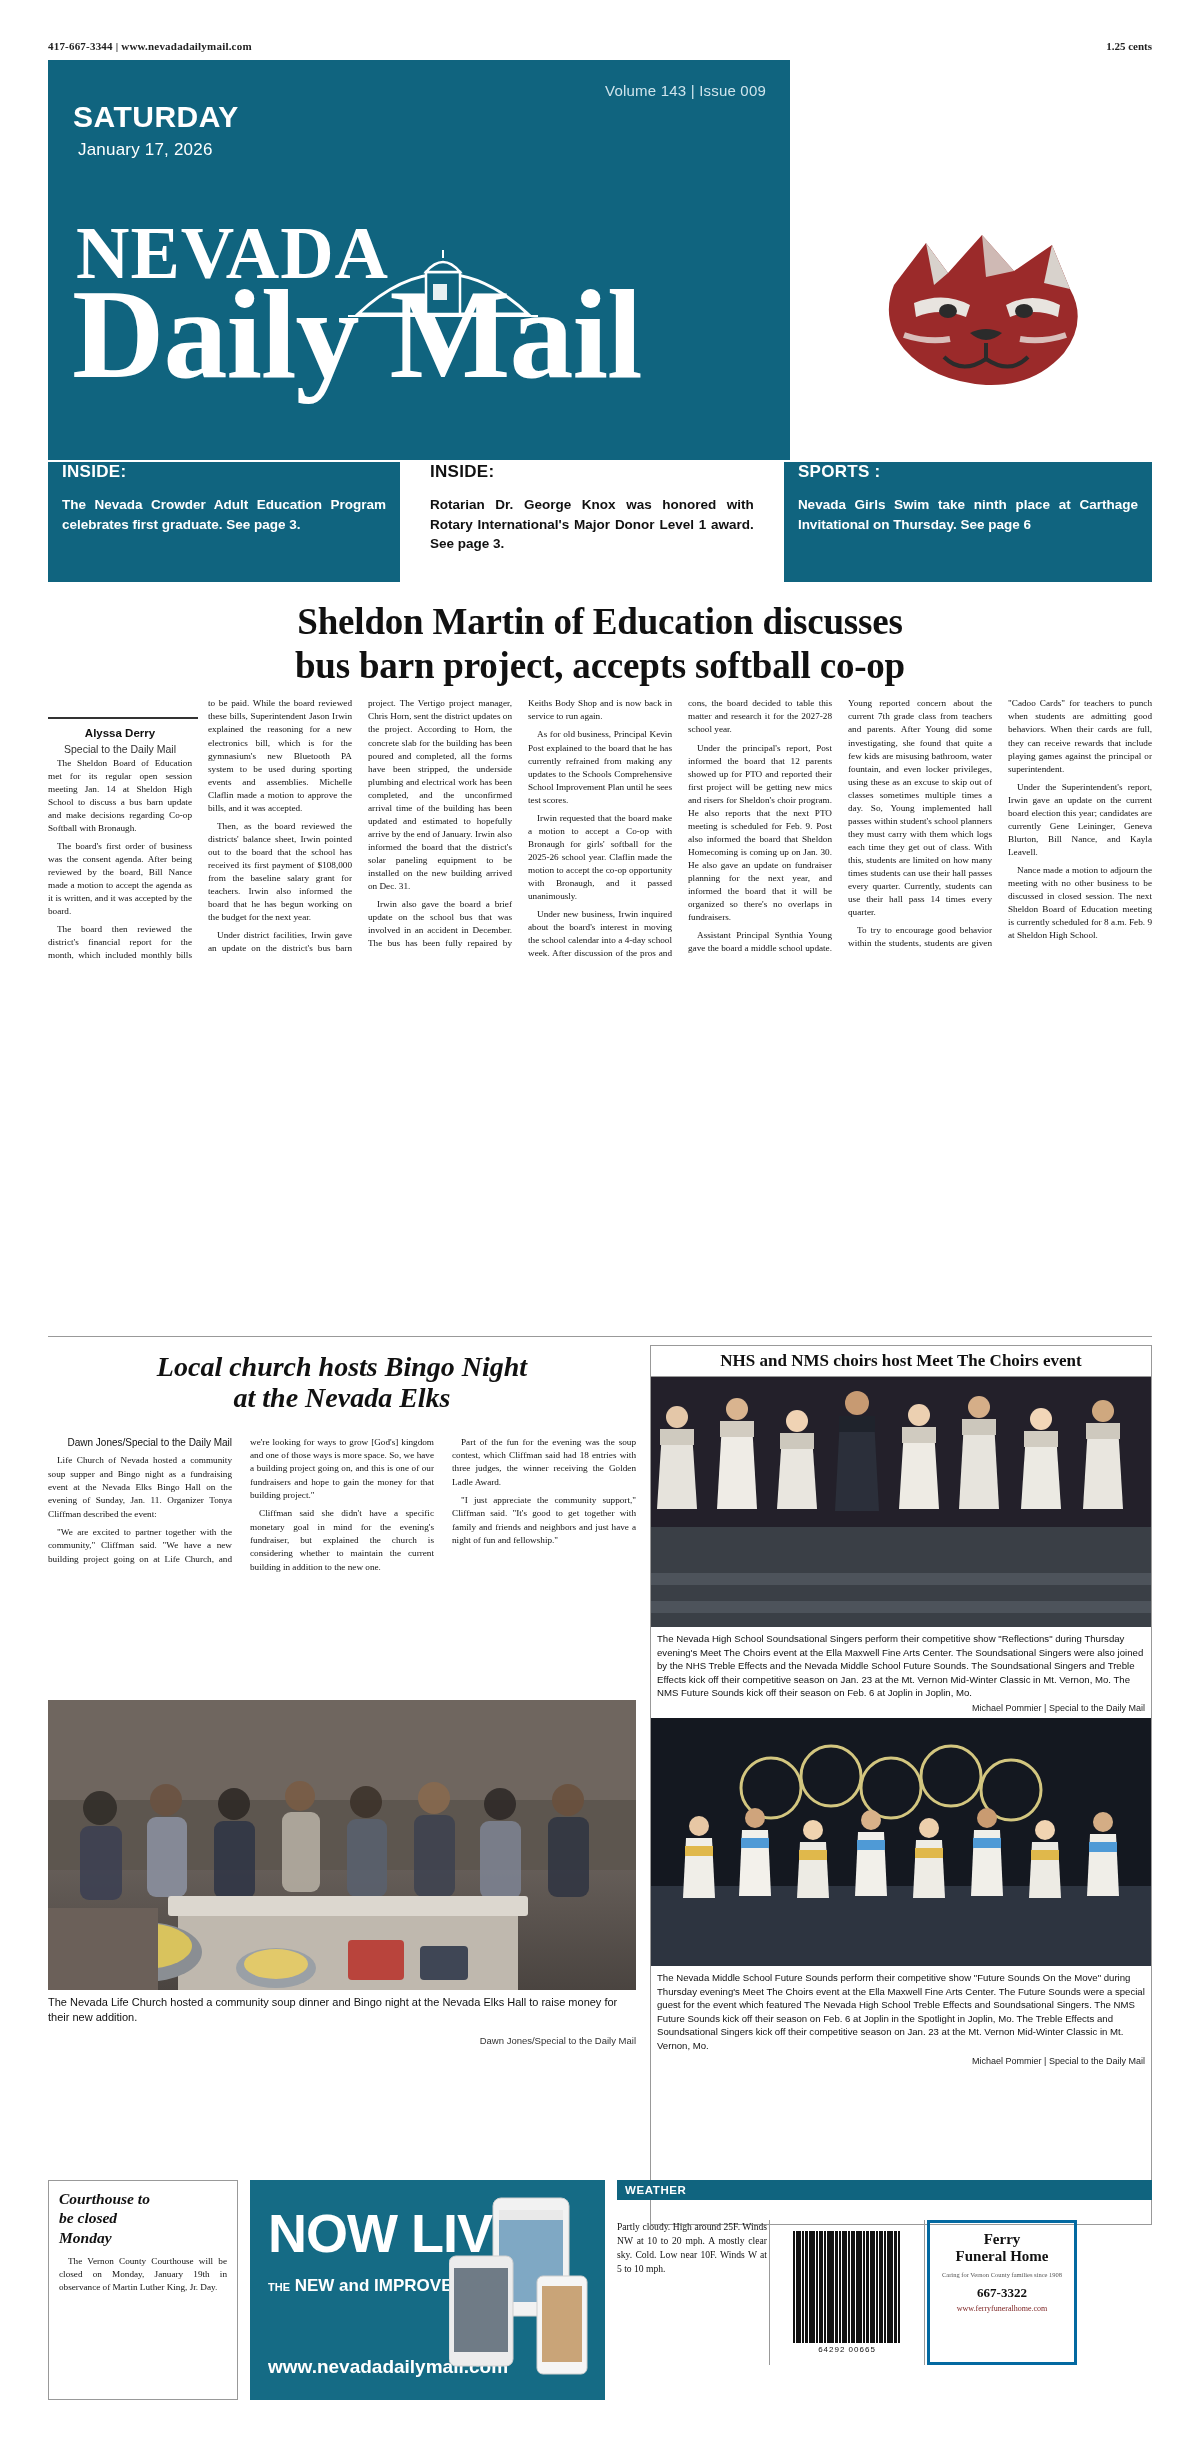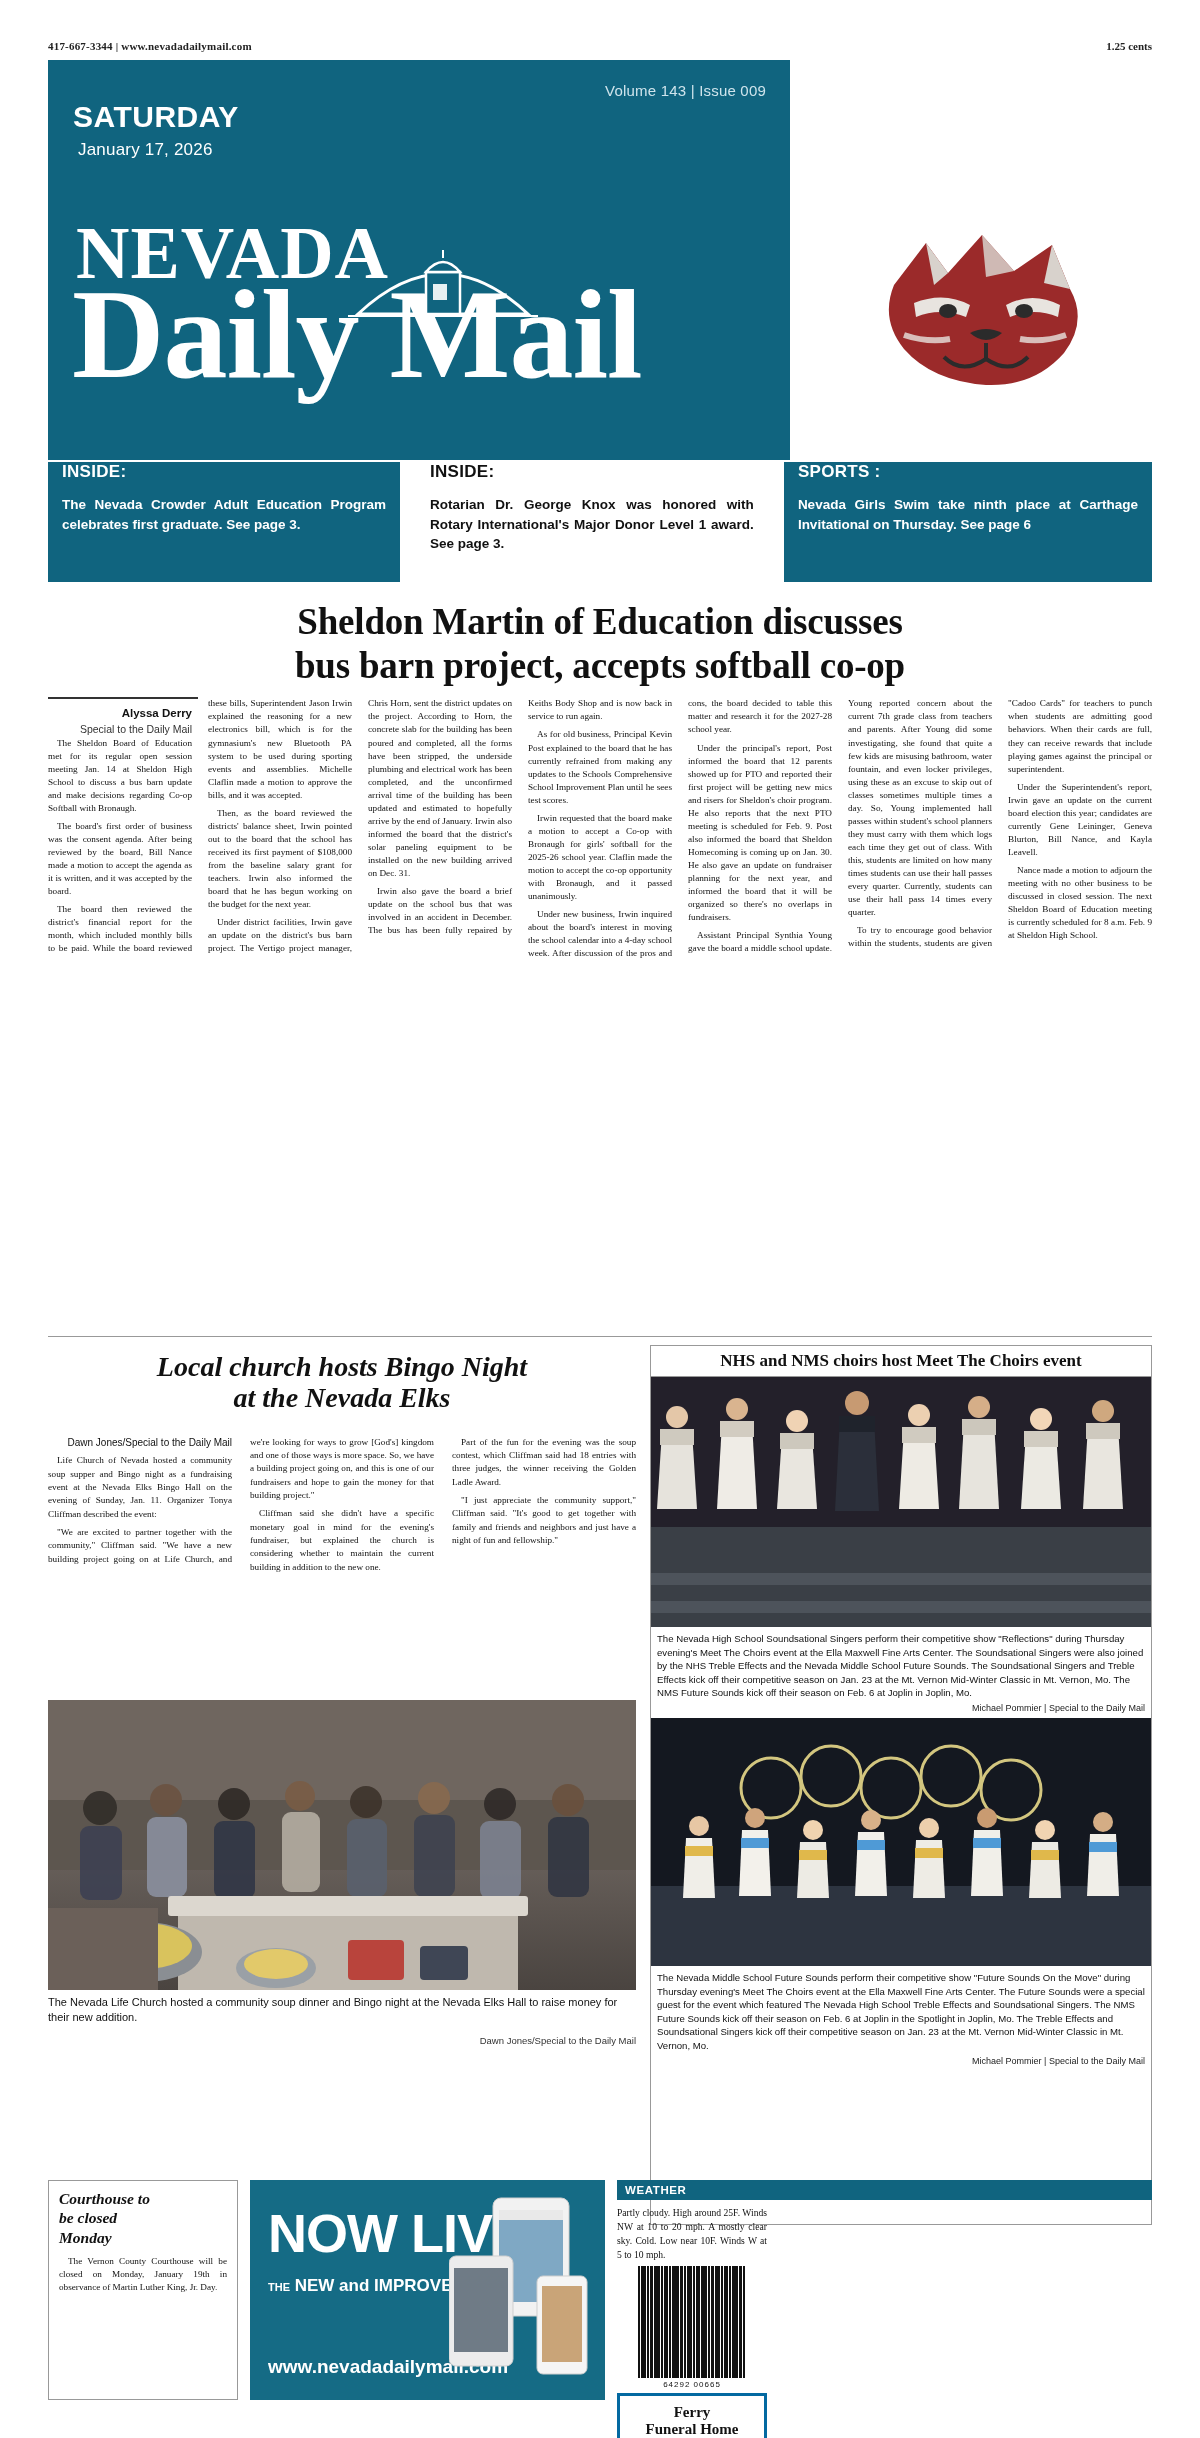--- a/index.html
+++ b/index.html
@@ -75,21 +75,21 @@
   }
   .promo.sports { flex:1.05; }
 
   
   .lead { position:absolute; left:48px; top:600px; width:1104px; }
   .lead h1 {
     margin:0; text-align:center;
     font-family:"Liberation Serif", serif; font-weight:700;
     font-size:37px; line-height:1.18; letter-spacing:-.2px; color:#111;
   }
-  .byline { text-align:right; }
+  .byline { text-align:center; margin-top:20px; }
   .byline .rule { width:150px; height:2px; background:#333; margin:0 auto 6px auto; }
   .byline .bname { font-family:"Liberation Sans", sans-serif; font-weight:700; font-size:11.5px; }
   .byline .bsub { font-family:"Liberation Sans", sans-serif; font-size:10.5px; color:#333; }
 
   .lead-cols {
     margin-top:10px; column-count:7; column-gap:16px; column-rule:0;
     font-family:"Liberation Serif", serif; font-size:9.2px; line-height:1.42;
     text-align:justify; hyphens:auto; height:420px; overflow:hidden;
   }
   .lead-cols p { margin:0 0 5px 0; text-indent:9px; }
@@ -162,21 +162,21 @@
   .ad-sub { position:absolute; left:18px; top:96px; color:#fff;
             font-family:"Liberation Sans", sans-serif; font-weight:700; font-size:17px; }
   .ad-sub .small { font-size:11px; font-weight:700; }
   .ad-url { position:absolute; left:18px; top:176px; color:#fff;
             font-family:"Liberation Sans", sans-serif; font-weight:700; font-size:19px; }
   .ad-devices { position:absolute; right:6px; top:14px; width:150px; height:185px; }
 
   .wx-wrap { flex:1; position:relative; }
   .wx-bar { background:#10647f; color:#fff; font-family:"Liberation Sans", sans-serif;
             font-weight:700; font-size:11.5px; letter-spacing:.6px; padding:4px 8px; }
-  .wx-body { display:flex; gap:2px; padding-top:6px; height:165px;flex-direction:column; }
+  .wx-body { display:flex; gap:2px; padding-top:20px; height:165px; }
   .wx-text { width:150px; font-family:"Liberation Serif", serif; font-size:9.6px;
              line-height:1.45; text-align:justify; hyphens:auto; }
   .wx-sep { width:1px; background:#999; }
   .barcode { width:150px; display:flex; flex-direction:column; align-items:center; justify-content:center;}
   .bars { height:112px; display:flex; align-items:flex-end; }
   .bars i { display:inline-block; background:#111; height:100%; margin-right:1px; }
   .bc-num { font-family:"Liberation Sans", sans-serif; font-size:8px; margin-top:2px; letter-spacing:1px;}
   .funeral { width:150px; border:3px solid #0369a1; text-align:center; padding:8px 4px; }
   .funeral .fn { font-family:"Liberation Serif", serif; font-weight:700; font-size:15px; line-height:1.15; }
   .funeral .ft { font-family:"Liberation Serif", serif; font-size:6.5px; color:#555; margin-top:5px; line-height:1.3;}

